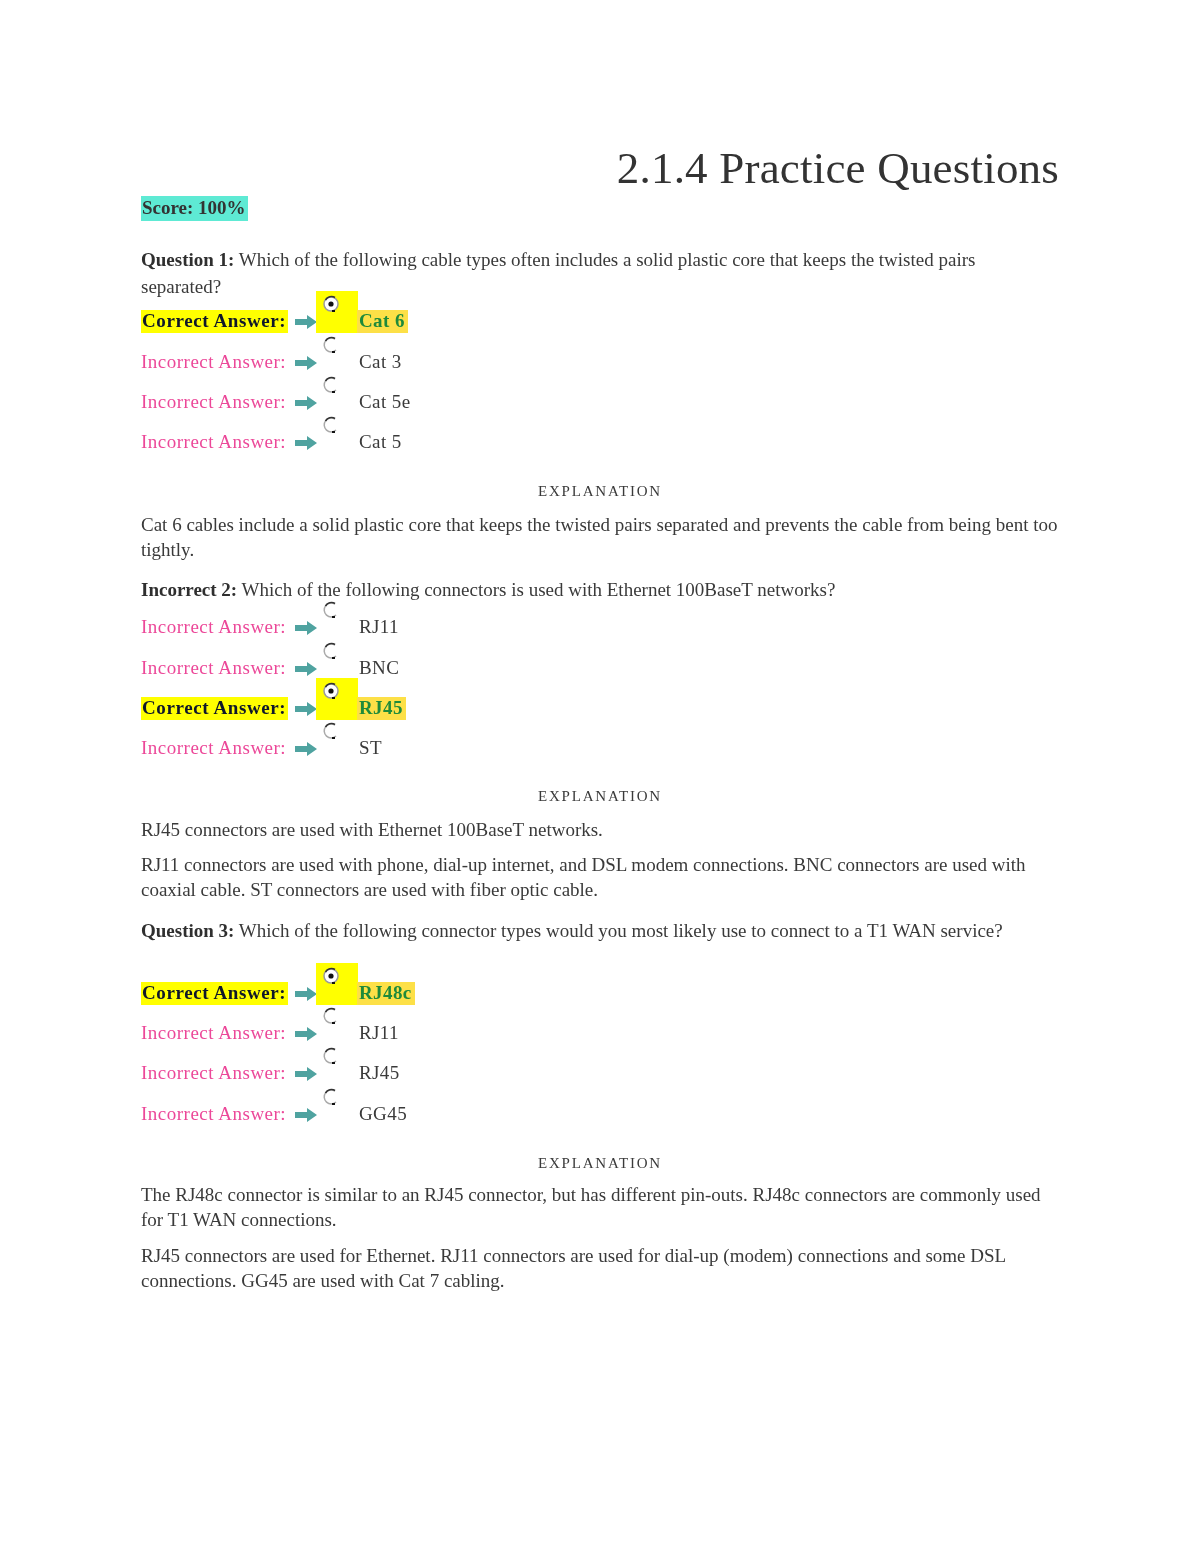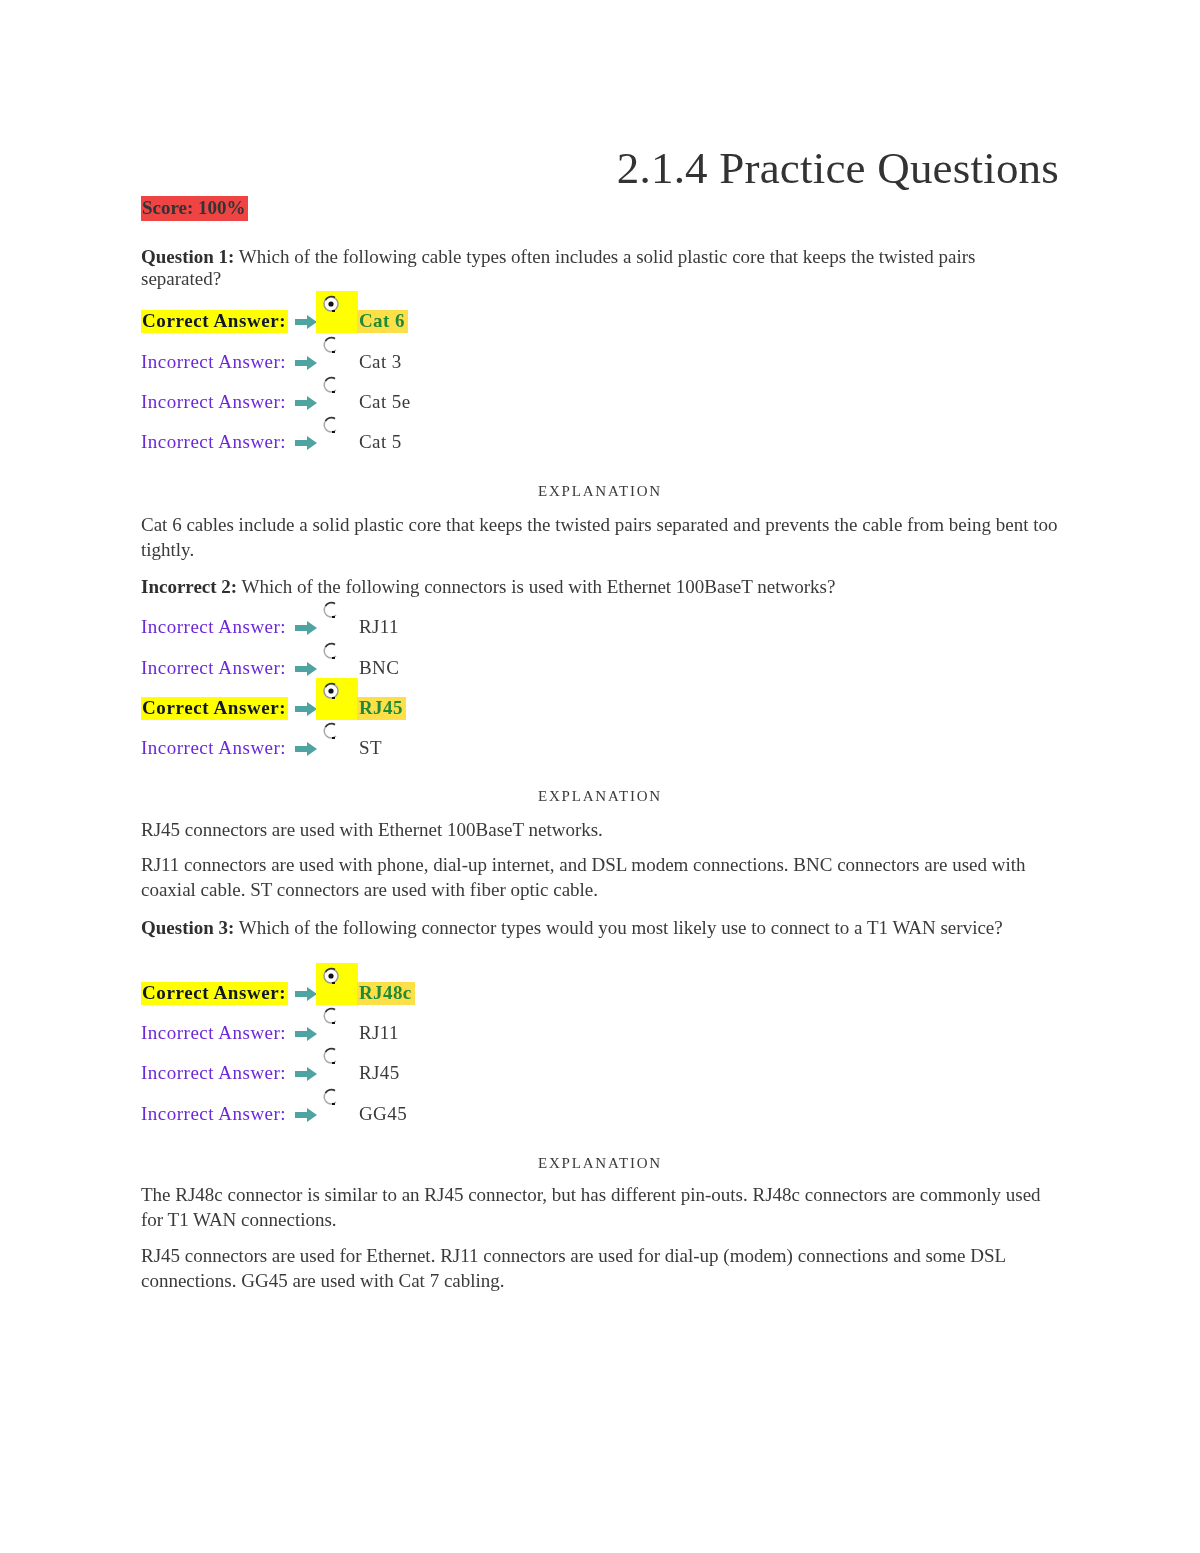--- a/index.html
+++ b/index.html
@@ -1,25 +1,25 @@
 <!DOCTYPE html>
 <html><head>
 <meta charset="utf-8">
 <style>
   html, body { margin: 0; padding: 0; background: #ffffff; }
   body { width: 1200px; height: 1553px; position: relative; font-family: "Liberation Serif", "DejaVu Serif", serif; color: #3a3a3a; }
   .page { position: absolute; left: 141px; top: 0; width: 920px; }
   .title { position: absolute; left: 0; width: 918px; top: 142px; text-align: right; font-size: 45px; color: #333; font-weight: normal; letter-spacing: 0.2px; }
-  .score { position: absolute; left: 0; top: 196px; font-size: 19px; font-weight: bold; background: #ef4444; padding: 1px 2px 2px 1px; color: #333; }
-  .question { position: absolute; left: 0; width: 915px; font-size: 19px; line-height: 22px; color: #3a3a3a; }
+  .score { position: absolute; left: 0; top: 196px; font-size: 19px; font-weight: bold; background: #5eead4; padding: 1px 2px 2px 1px; color: #333; }
+  .question { position: absolute; left: 0; width: 915px; font-size: 19px; line-height: 27px; color: #3a3a3a; }
   .question b { color: #2f2f2f; }
   .answer { position: absolute; left: 0; height: 30px; font-size: 19px; }
   .ans-label { position: absolute; left: 0; top: 4px; white-space: nowrap; }
   .ans-label.correct { background: #ffff00; color: #0f172a; font-weight: bold; letter-spacing: 0.6px; padding: 0 2px 1px 1px; }
-  .ans-label.incorrect { color: #6d28d9; letter-spacing: 0.5px; }
+  .ans-label.incorrect { color: #ec4899; letter-spacing: 0.5px; }
   .arrow { position: absolute; left: 153px; top: 8px; width: 24px; height: 16px; }
   .radio-box { position: absolute; left: 175px; top: -15px; width: 42px; height: 42px; }
   .radio-box.hl { background: #ffff00; }
   .radio { position: absolute; left: 181px; top: -11px; width: 20px; height: 20px; }
   .ans-value { position: absolute; left: 216px; top: 4px; white-space: nowrap; padding: 0 3px 1px 2px; letter-spacing: 0.4px; }
   .ans-value.correct { background: #fde047; color: #1f8a3a; font-weight: bold; }
   .expl-head { position: absolute; left: 0; width: 918px; text-align: center; font-size: 15px; letter-spacing: 1.8px; color: #3a3a3a; }
   .expl { position: absolute; left: 0; width: 918px; font-size: 19px; line-height: 25px; color: #3a3a3a; }
 </style>
 </head>

